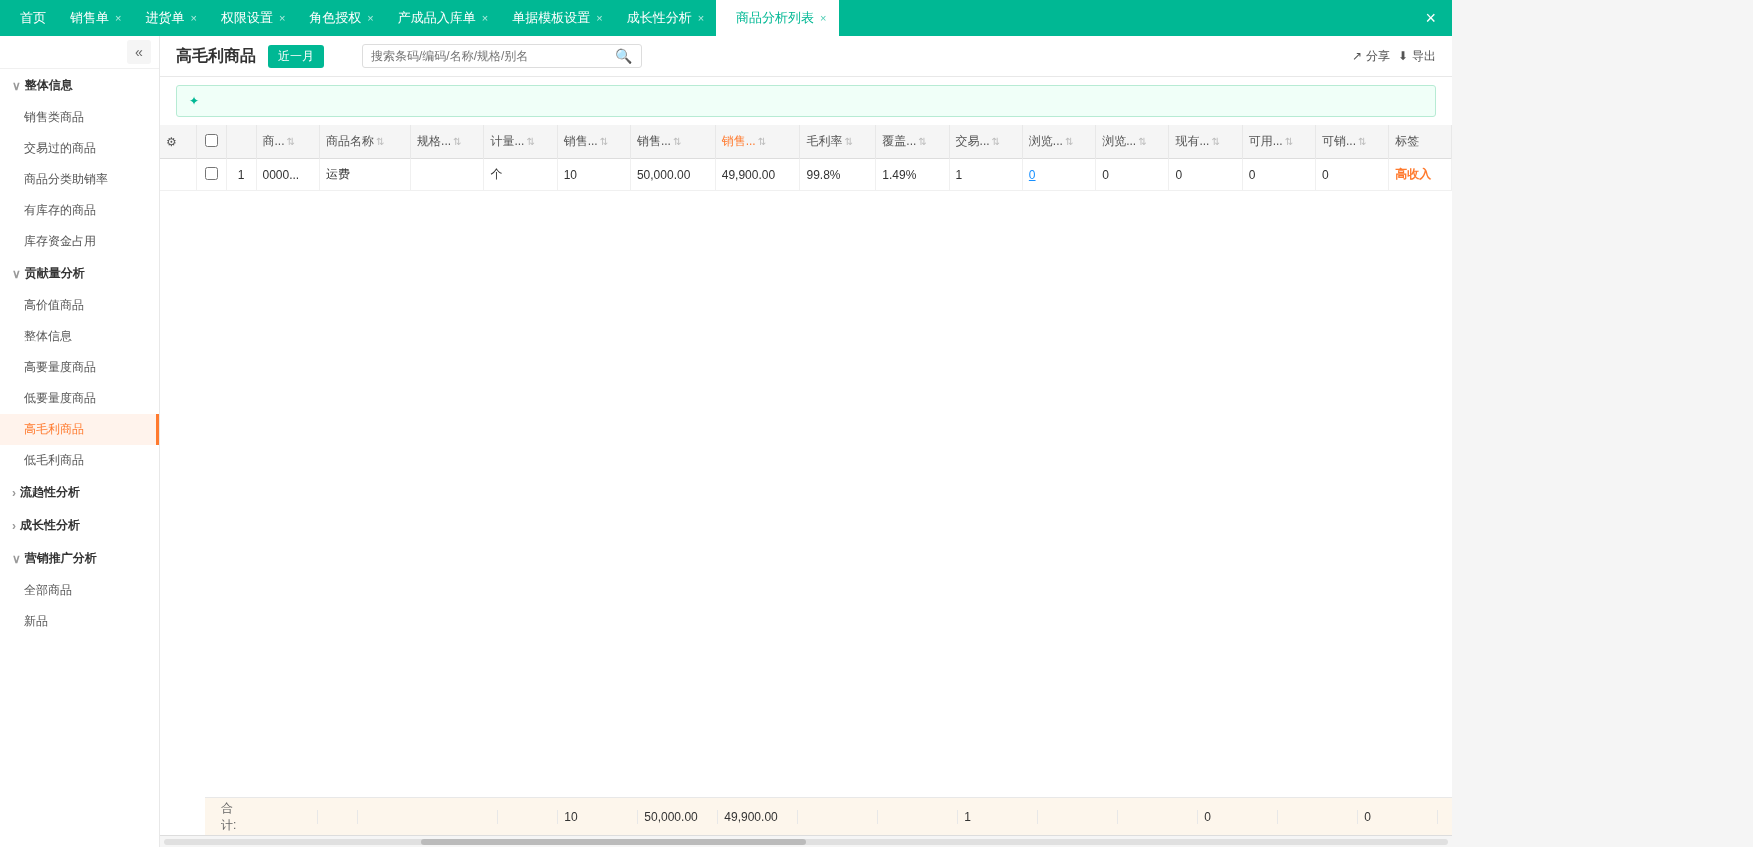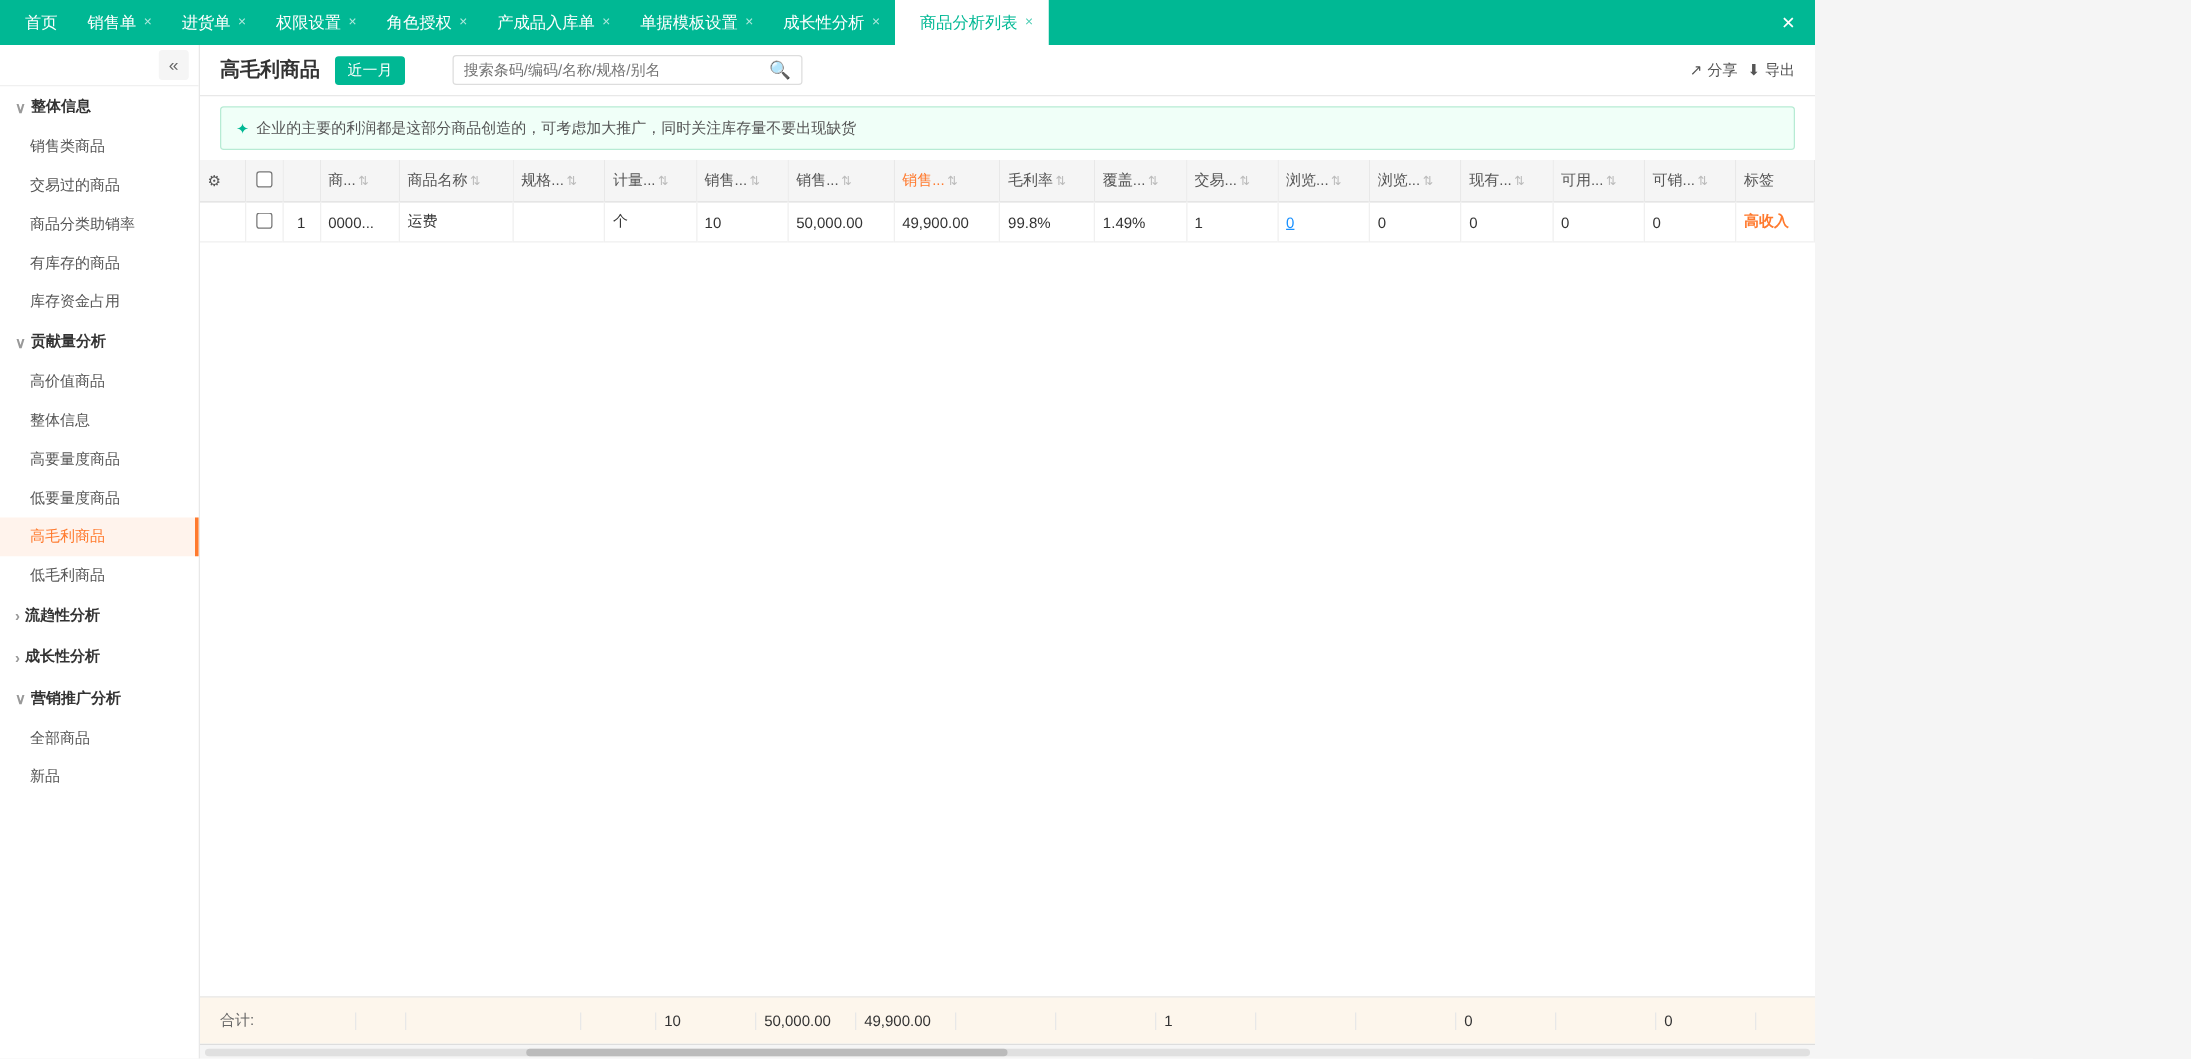--- a/index.html
+++ b/index.html
@@ -194,20 +194,21 @@
     .footer-row {
       background: #fdf6ec;
       border-top: 1px solid #e8e8e8;
       display: flex;
       align-items: center;
       padding: 8px 16px;
       font-size: 12px;
       color: #333;
       flex-shrink: 0;
       height: 38px;
+      margin-left: 45px;
     }
     .footer-label { color: #666; margin-right: 16px; }
     .footer-values {
       display: flex;
       gap: 0;
       flex: 1;
     }
     .footer-cell {
       padding: 0 6px;
       min-width: 80px;
@@ -374,21 +375,20 @@
           </button>
           <button class="action-btn">
             <span>⬇</span>
             <span>导出</span>
           </button>
         </div>
       </div>
 
       <div class="tip-bar">
         <span class="tip-icon">✦</span>
-        <span>企业的主要的利润都是这部分商品创造的，可考虑加大推广，同时关注库存量不要出现缺货</span>
       </div>
 
       <div class="table-wrap">
         <table>
           <thead>
             <tr>
               <th style="width:36px; text-align:center;">
                 <div class="col-header">⚙</div>
               </th>
               <th style="width:30px; text-align:center;">

